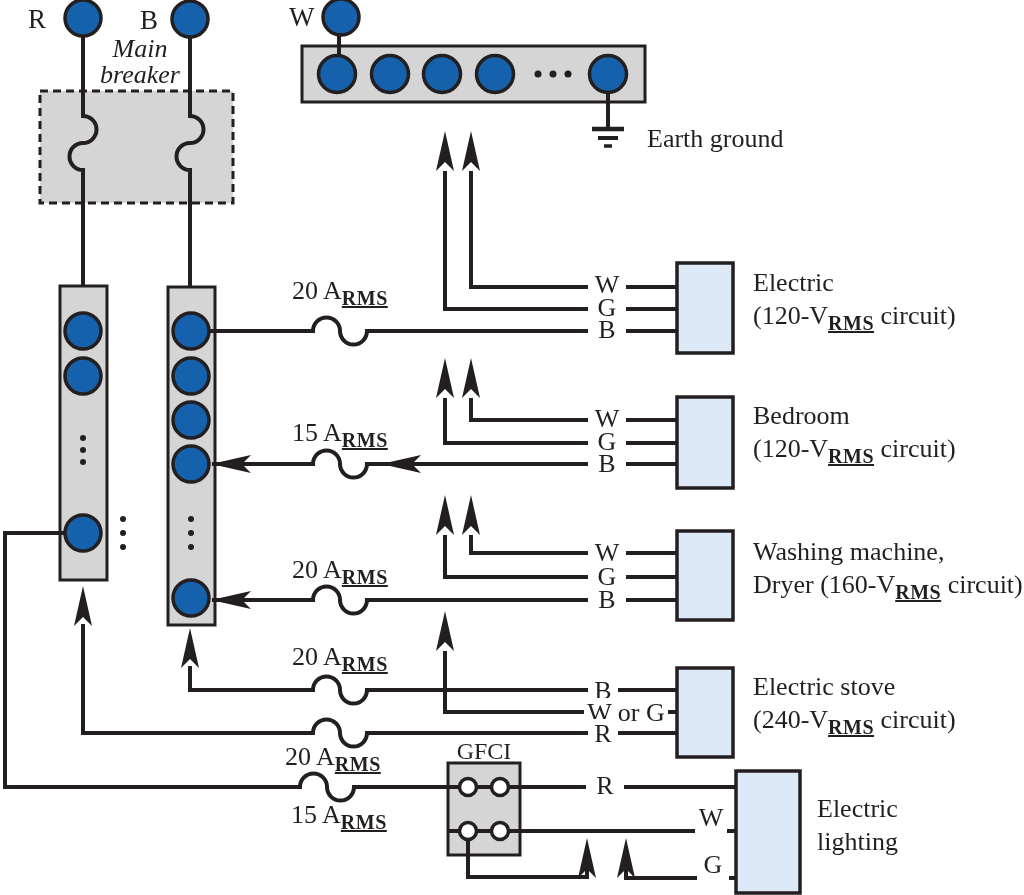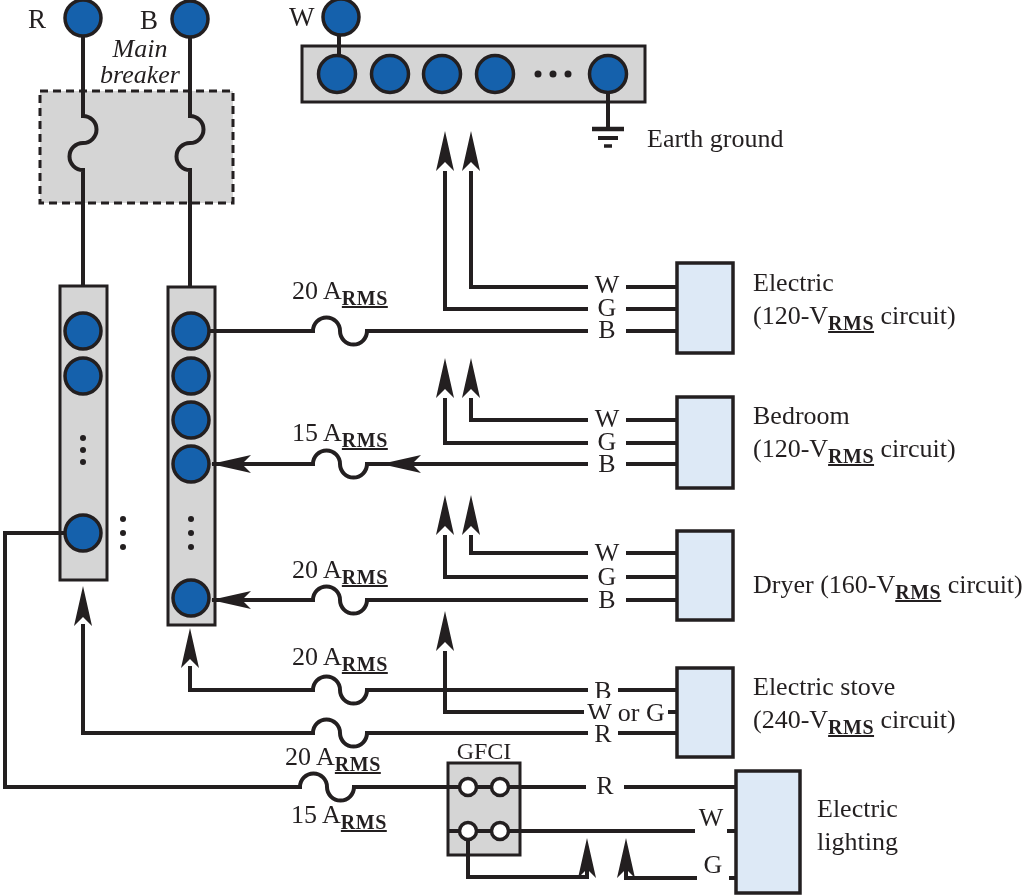--- a/index.html
+++ b/index.html
@@ -194,21 +194,21 @@
 
   <div class="lbl loadlabel" style="left:753px;top:266px;">
     <span>Electric</span><br>
     <span><span>(120-V</span><span class="sub">RMS</span><span> circuit)</span></span>
   </div>
   <div class="lbl loadlabel" style="left:753px;top:399px;">
     <span>Bedroom</span><br>
     <span><span>(120-V</span><span class="sub">RMS</span><span> circuit)</span></span>
   </div>
   <div class="lbl loadlabel" style="left:753px;top:535px;">
-    <br>
+    <span>Washing machine,</span><br>
     <span><span>Dryer (160-V</span><span class="sub">RMS</span><span> circuit)</span></span>
   </div>
   <div class="lbl loadlabel" style="left:753px;top:670px;">
     <span>Electric stove</span><br>
     <span><span>(240-V</span><span class="sub">RMS</span><span> circuit)</span></span>
   </div>
   <div class="lbl loadlabel" style="left:817px;top:792px;">
     <span>Electric</span><br>
     <span><span>lighting</span><span class="sub"></span><span></span></span>
   </div>

